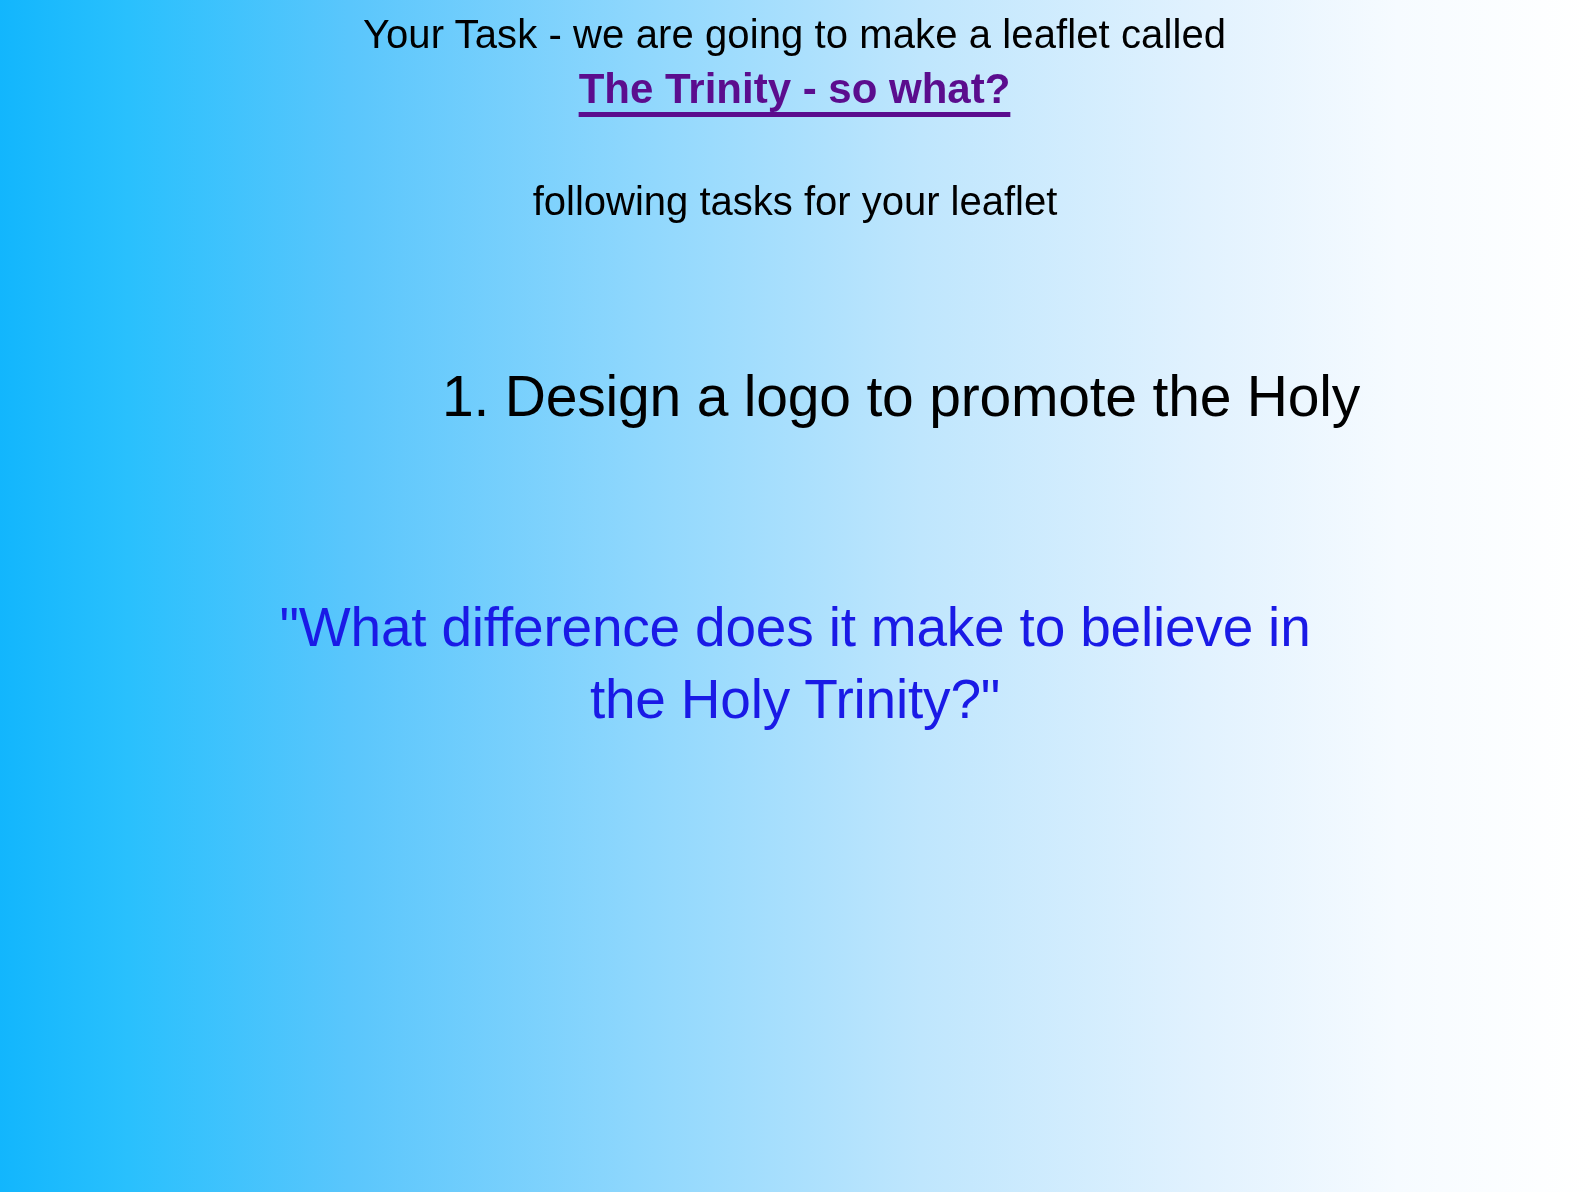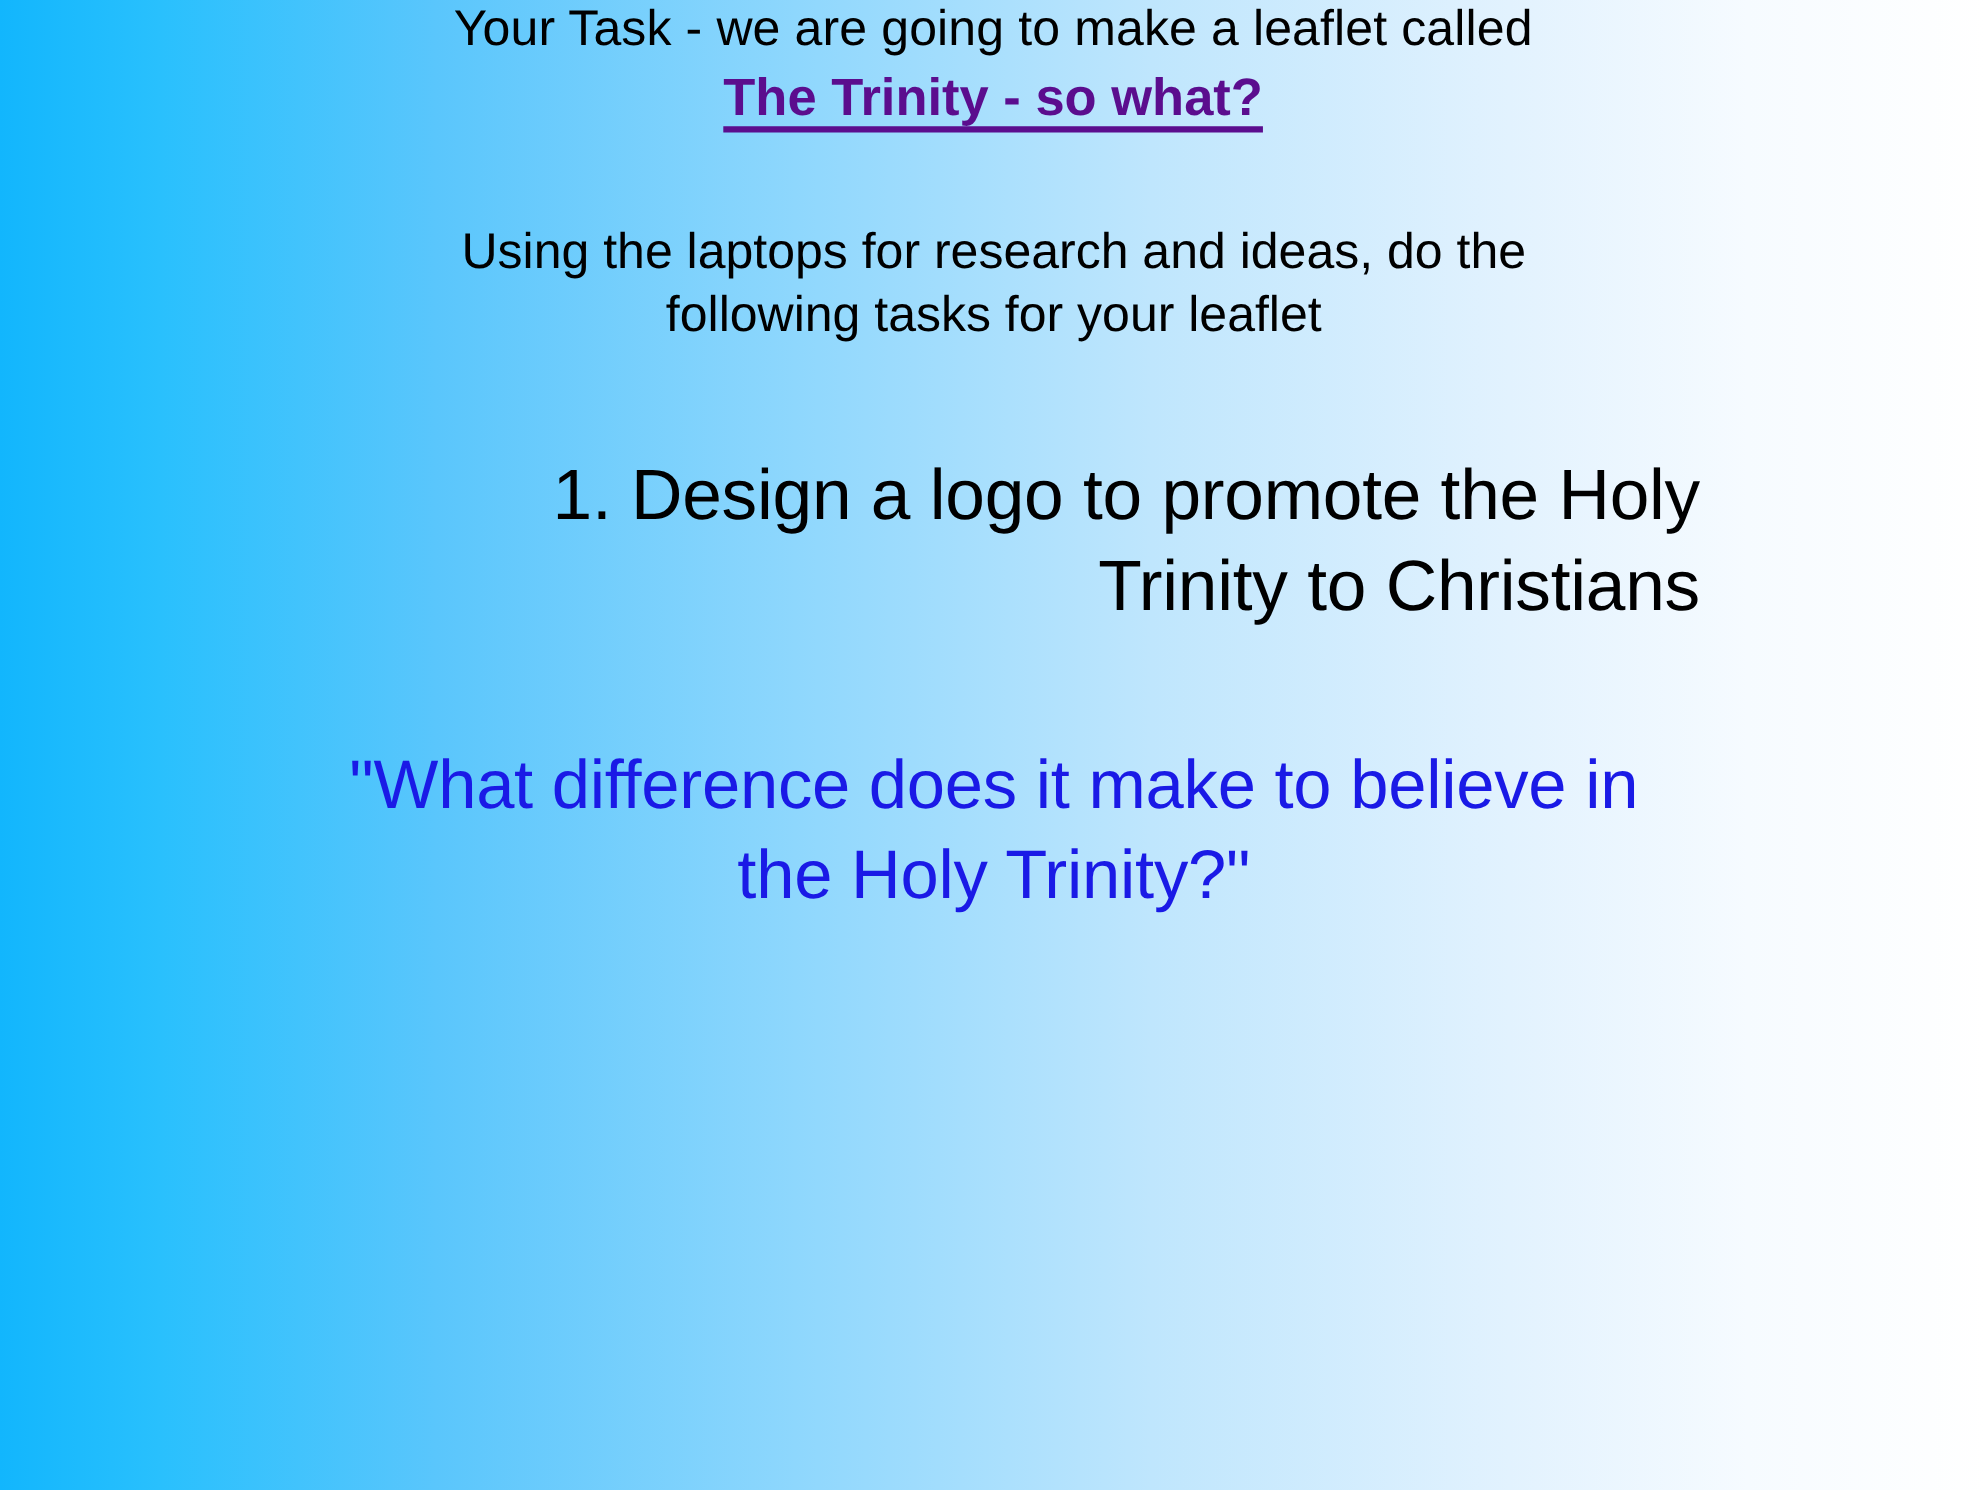--- a/index.html
+++ b/index.html
@@ -32,21 +32,21 @@
   .block {
     position: absolute;
     text-align: center;
     line-height: 1.18;
   }
 
   
   #intro-block {
     left: 0;
     right: 0;
-    top: 0;
+    top: 11px;
   }
 
   #task-intro-line {
     font-size: 40px;
     color: #000000;
     font-weight: 400;
     letter-spacing: 0.1px;
   }
 
   #leaflet-title {
@@ -113,28 +113,26 @@
 <body>
 
 <div id="slide">
 
   <div class="block" id="intro-block">
     <div id="task-intro-line">Your Task - we are going to make a leaflet called</div>
     <div id="leaflet-title">The Trinity - so what?</div>
   </div>
 
   <div class="block" id="instruction-block">
-    <span class="nowrap-line">Using the laptops for research and ideas, do the</span>
     <span class="nowrap-line">following tasks for your leaflet</span>
   </div>
 
   <div class="block" id="tasks-block">
     <div class="task-item">
       <span class="nowrap-line">1. Design a logo to promote the Holy</span>
-      <span class="nowrap-line">Trinity to Christians</span>
     </div>
   </div>
 
   <div class="block" id="question-block">
     <span class="nowrap-line">"What difference does it make to believe in</span>
     <span class="nowrap-line">the Holy Trinity?"</span>
   </div>
 
 
 </div>

